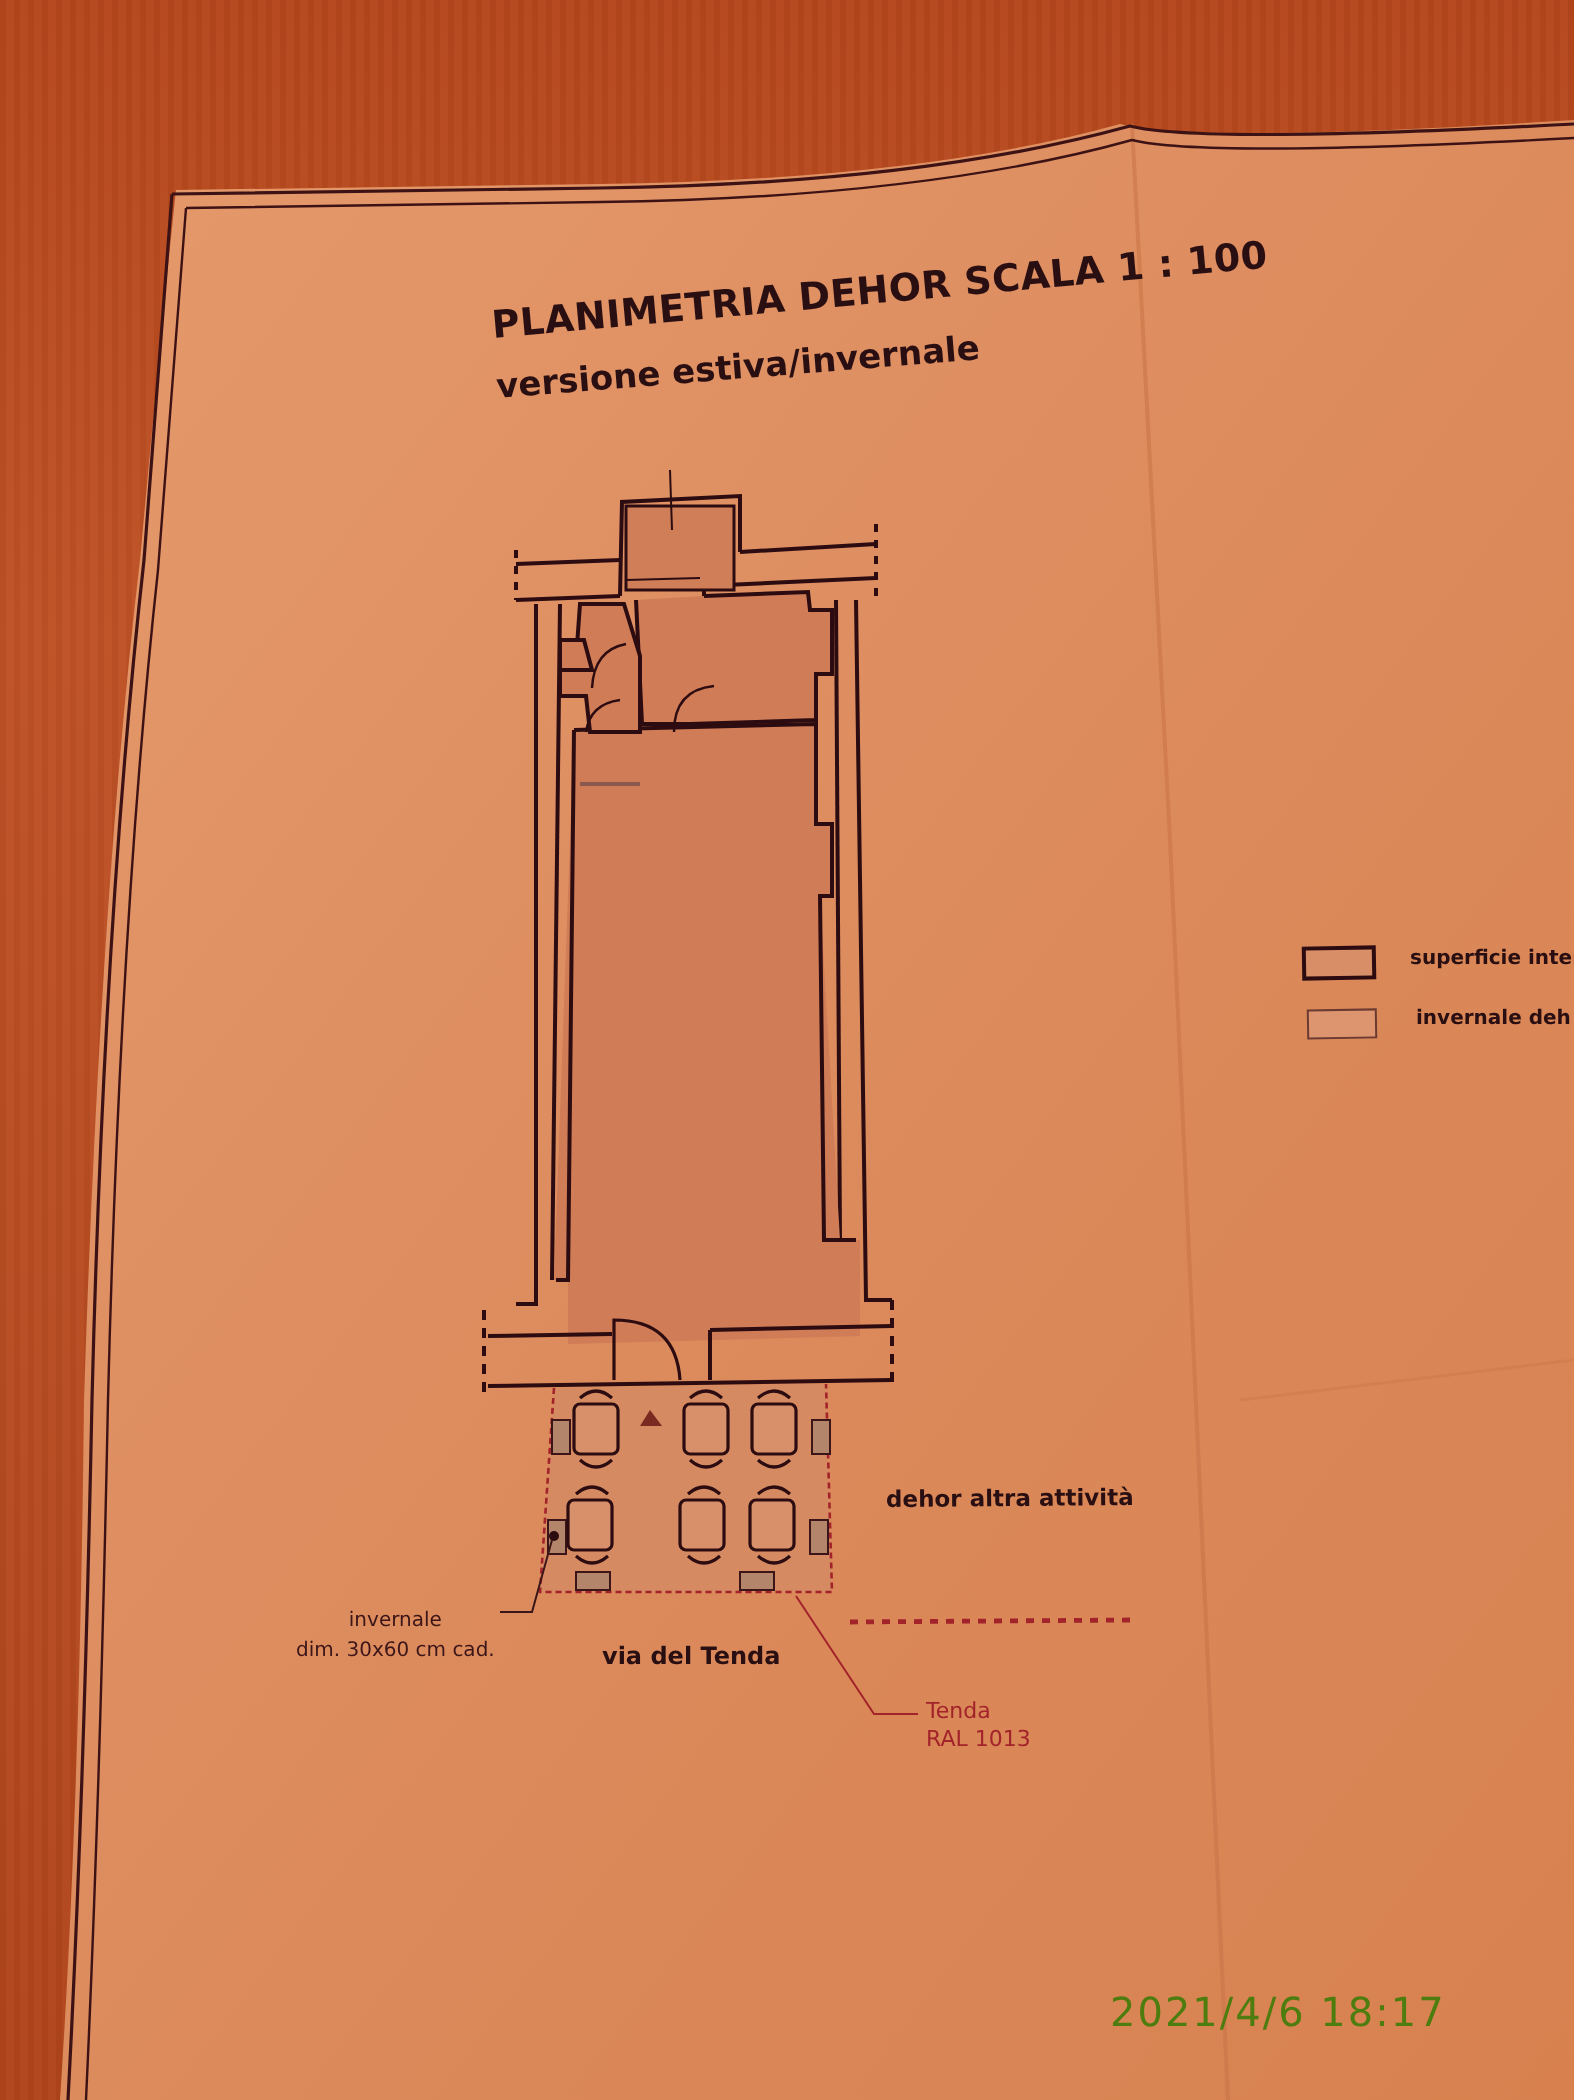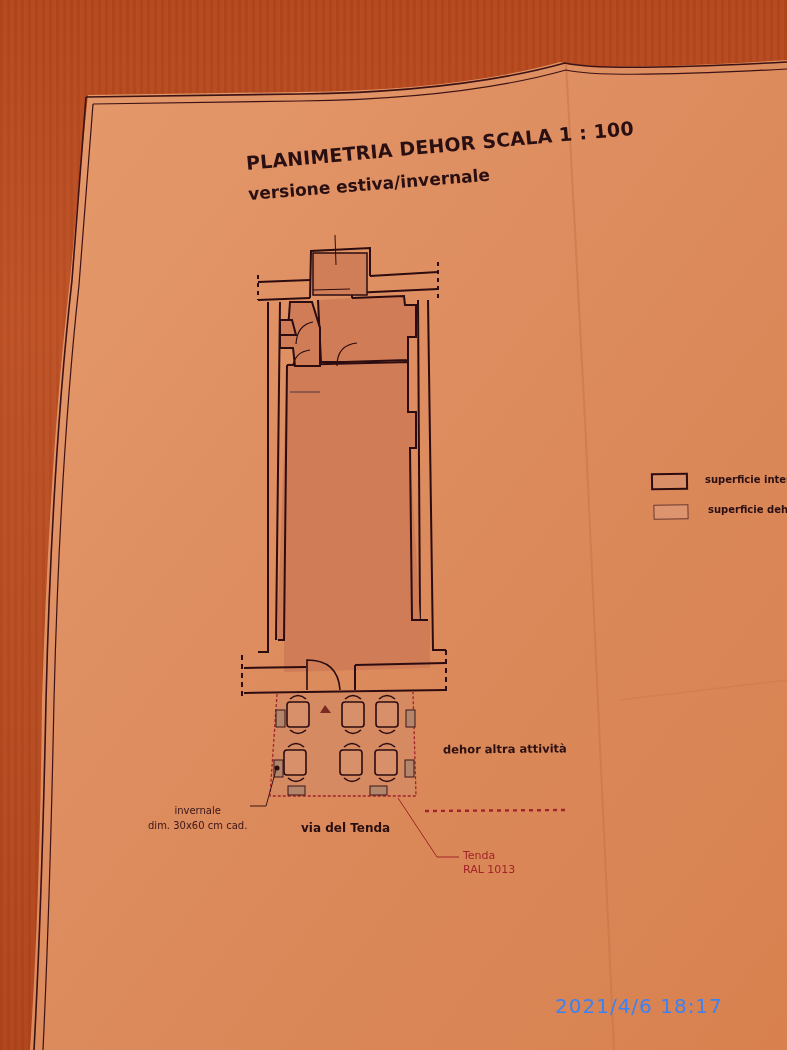--- a/index.html
+++ b/index.html
@@ -21,21 +21,21 @@
   .subtitle {
     left:249px; top:184px; font-size:17px; font-weight:bold;
     transform: rotate(-4.6deg); transform-origin: left bottom;
   }
   .legend-label { font-size:10px; font-weight:bold; }
   .dehor-label { left:443px; top:742px; font-size:11.5px; font-weight:bold; transform: rotate(-0.5deg); }
   .street-label { left:301px; top:821px; font-size:12px; font-weight:bold; }
   .fioriera { left:148px; top:803px; font-size:10px; text-align:center; line-height:15px; color:#3b1518; }
   .tenda { left:463px; top:849px; font-size:11px; text-align:left; line-height:14px; color:#a2232a; }
   .timestamp {
-    position:absolute; left:555px; top:994px; font-size:20px; color:#3b82f6;
+    position:absolute; left:555px; top:994px; font-size:20px; color:#4d7c0f;
     letter-spacing:1px; font-family:"DejaVu Sans", sans-serif;
   }
 </style>
 </head>
 <body>
 
 <div class="table-texture"></div>
 
 <svg class="paper" width="787" height="1050" viewBox="0 0 787 1050">
   <defs>
@@ -160,21 +160,21 @@
   </g>
 
   <rect x="652" y="474" width="35" height="15" fill="#d88e66" stroke="#2c0c10" stroke-width="2" transform="rotate(-1 670 481)"></rect>
   <rect x="654" y="505" width="34" height="14" fill="#dd9570" stroke="#6b3a30" stroke-width="1" transform="rotate(-1 670 512)"></rect>
 </svg>
 
 <div class="txt title">PLANIMETRIA DEHOR SCALA 1 : 100</div>
 <div class="txt subtitle">versione estiva/invernale</div>
 
 <div class="txt legend-label" style="left:705px; top:474px;">superficie inter</div>
-<div class="txt legend-label" style="left:708px; top:504px;">superficie deh</div>
+<div class="txt legend-label" style="left:708px; top:504px;">invernale deh</div>
 
 <div class="txt dehor-label">dehor altra attività</div>
 <div class="txt street-label">via del Tenda</div>
 
 <div class="txt fioriera">
   <div>invernale</div>
   <div>dim. 30x60 cm cad.</div>
 </div>
 
 <div class="txt tenda">

